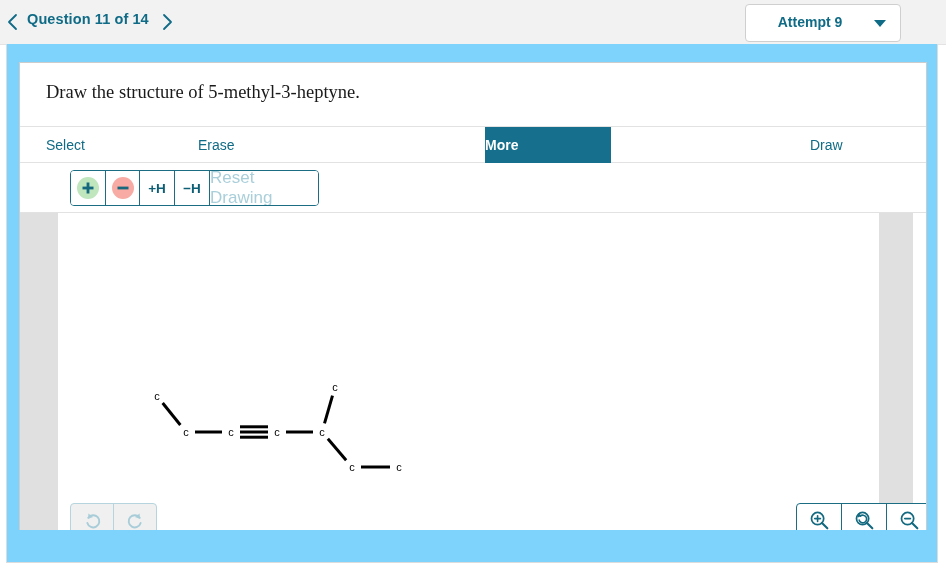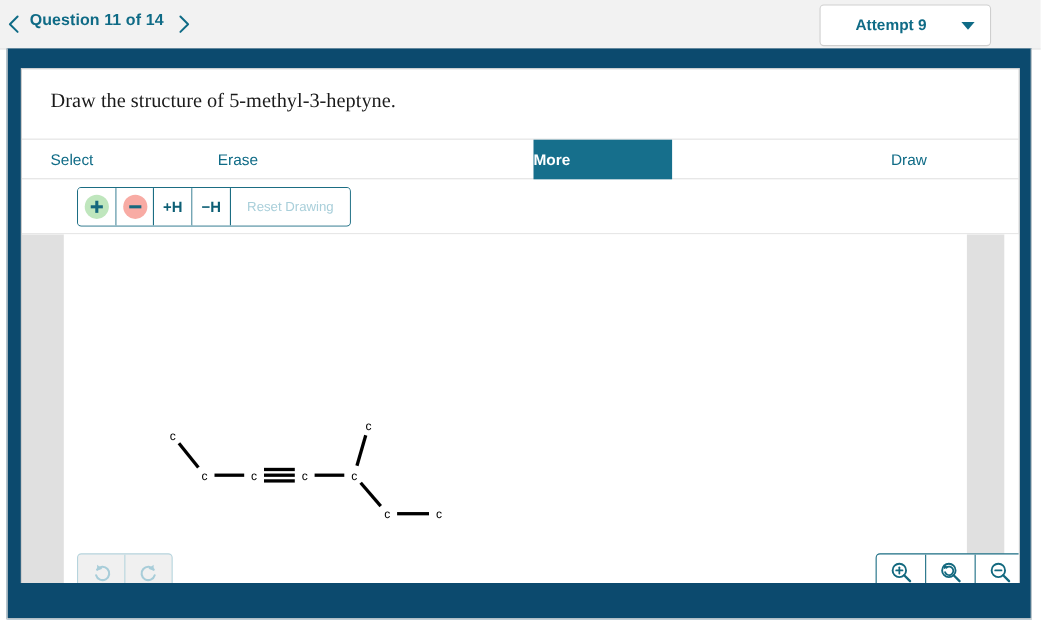--- a/index.html
+++ b/index.html
@@ -73,21 +73,21 @@
     border-left: 6px solid transparent;
     border-right: 6px solid transparent;
     border-top: 7px solid #0f6b86;
   }
 
   
   #outer-panel {
     position: absolute;
     left: 6px; top: 44px;
     width: 932px; height: 519px;
-    background: #0c4a6e;
+    background: #7dd3fc;
     border-left: 1px solid #dcdcdc;
     border-right: 1px solid #dcdcdc;
     border-bottom: 1px solid #dcdcdc;
     box-sizing: border-box;
   }
 
   
   #question-card {
     position: absolute;
     left: 12px; top: 18px;
@@ -164,21 +164,21 @@
     background: #ffffff;
     cursor: pointer;
     box-sizing: border-box;
   }
   #btn-plus-charge  { width: 35px; }
   #btn-minus-charge { width: 34px; }
   #btn-add-h    { width: 35px; font-size: 13.5px; font-weight: bold; color: #0d5f75; }
   #btn-remove-h { width: 35px; font-size: 13.5px; font-weight: bold; color: #0d5f75; }
   #btn-reset-drawing {
     width: 108px;
-    font-size: 12px;
+    font-size: 17px;
     color: #a9cfda;
     border-right: none;
     cursor: default;
   }
   .charge-circle {
     width: 22px; height: 22px;
     border-radius: 50%;
     display: flex;
     align-items: center;
     justify-content: center;

